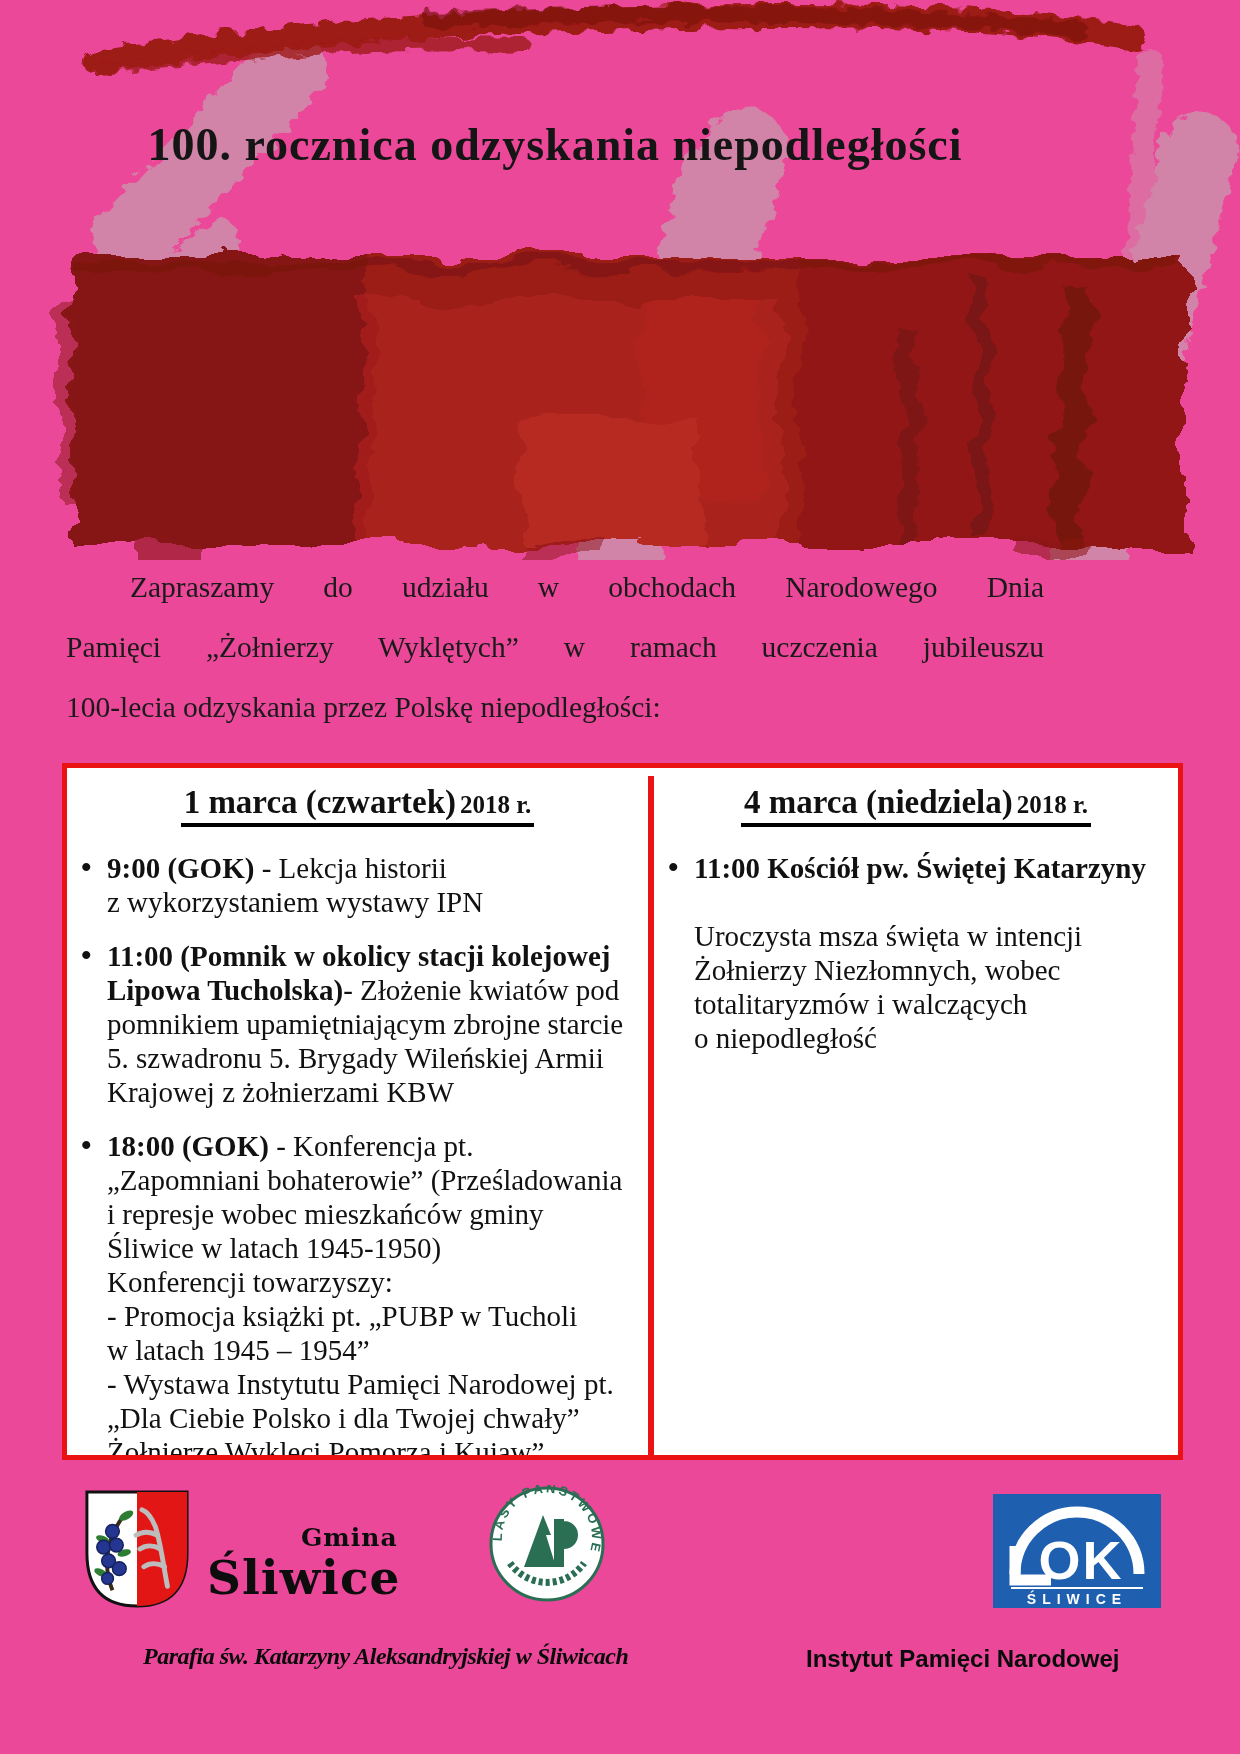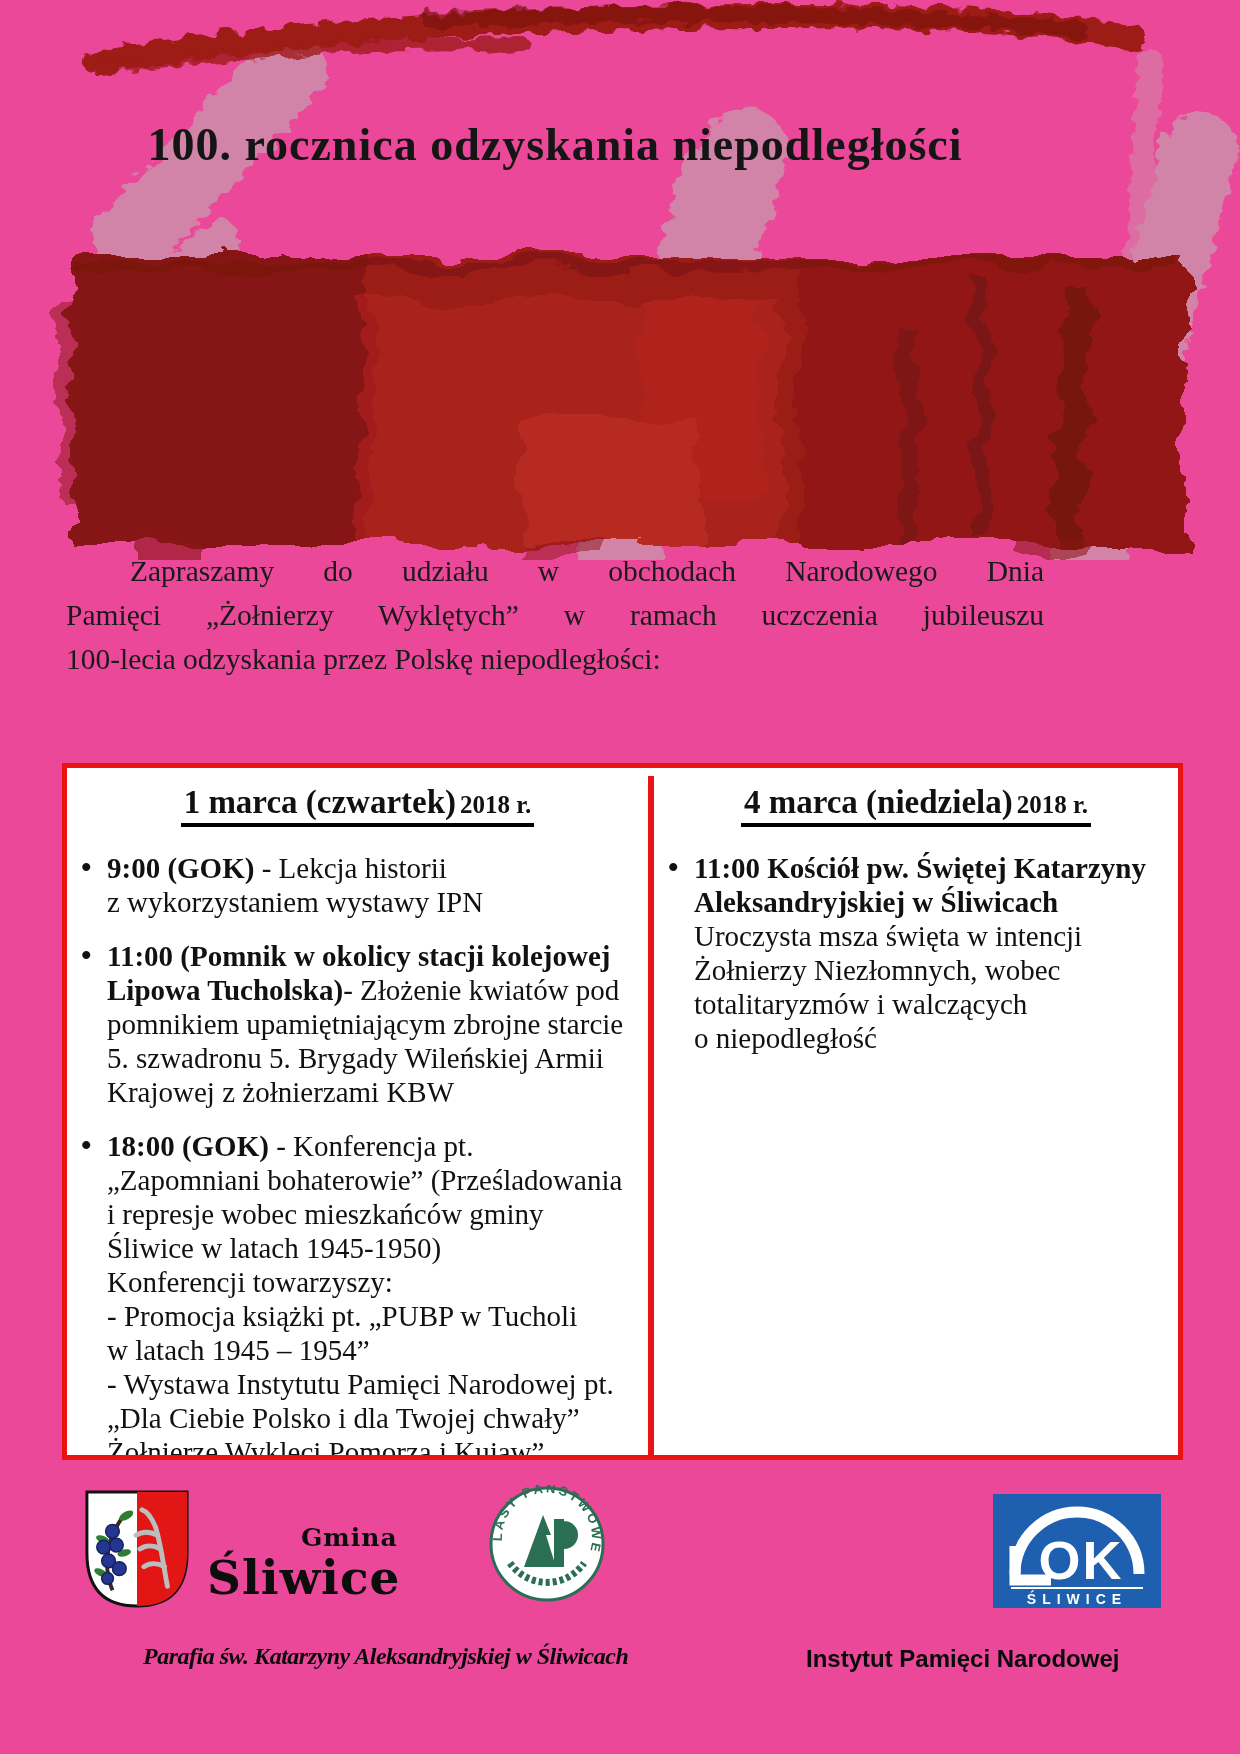--- a/index.html
+++ b/index.html
@@ -9,21 +9,21 @@
   
   .flag{position:absolute;top:0;left:0;width:1240px;height:560px;}
 
   
   .title{position:absolute;top:118px;left:35px;width:1040px;text-align:center;
          font-weight:bold;font-size:46px;letter-spacing:1px;color:#151515;}
 
   
   .intro{position:absolute;top:549px;left:66px;width:978px;
          font-size:29.5px;line-height:44px;color:#1a1a1a;}
-  .intro-line{display:block;text-align:justify;text-align-last:justify;}
+  .intro-line{display:block;text-align:justify;text-align-last:justify;margin-top:16px;}
   .intro-line.first{text-indent:64px;}
   .intro-line.last{text-align-last:left;}
 
   
   .schedule{position:absolute;top:763px;left:62px;width:1121px;height:697px;
             border:5px solid #ea1212;box-sizing:border-box;display:flex;background:#fff;}
   .cell{box-sizing:border-box;overflow:hidden;margin-top:8px;}
   .cell-left{width:587px;border-right:6px solid #ea1212;}
   .cell-right{flex:1;}
   .cell-header{margin-top:8px;text-align:center;font-weight:bold;white-space:nowrap;}
@@ -127,21 +127,21 @@
         </ul>
     </div>
     <div class="cell cell-right">
       <div class="cell-header">
         <span class="u">
           <span class="date">4 marca (niedziela)</span>
           <span class="year">2018 r.</span>
         </span>
       </div>
       <ul class="events">
-          <li><span class="b">11:00 Kościół pw. Świętej Katarzyny</span><br><span class="b">Aleksandryjskiej w Śliwicach</span><br><span>Uroczysta msza święta w intencji</span><br><span>Żołnierzy Niezłomnych, wobec</span><br><span>totalitaryzmów i walczących</span><br><span>o niepodległość</span></li>
+          <li><span class="b">11:00 Kościół pw. Świętej Katarzyny</span><br><br><span>Uroczysta msza święta w intencji</span><br><span>Żołnierzy Niezłomnych, wobec</span><br><span>totalitaryzmów i walczących</span><br><span>o niepodległość</span></li>
         </ul>
     </div>
   </div>
 
   <div class="gmina">
     <svg width="108" height="122" viewBox="0 0 110 124" aria-hidden="true">
       <path d="M4 4 H106 V66 Q106 120 55 120 Q4 120 4 66 Z" fill="#ffffff" stroke="#111" stroke-width="3"></path>
       <path d="M55 4 H106 V66 Q106 120 55 120 Z" fill="#e31616"></path>
       <path d="M30 104 C20 80 24 52 40 30" stroke="#3a2a18" stroke-width="4" fill="none"></path>
       <g fill="#2e7d32">

